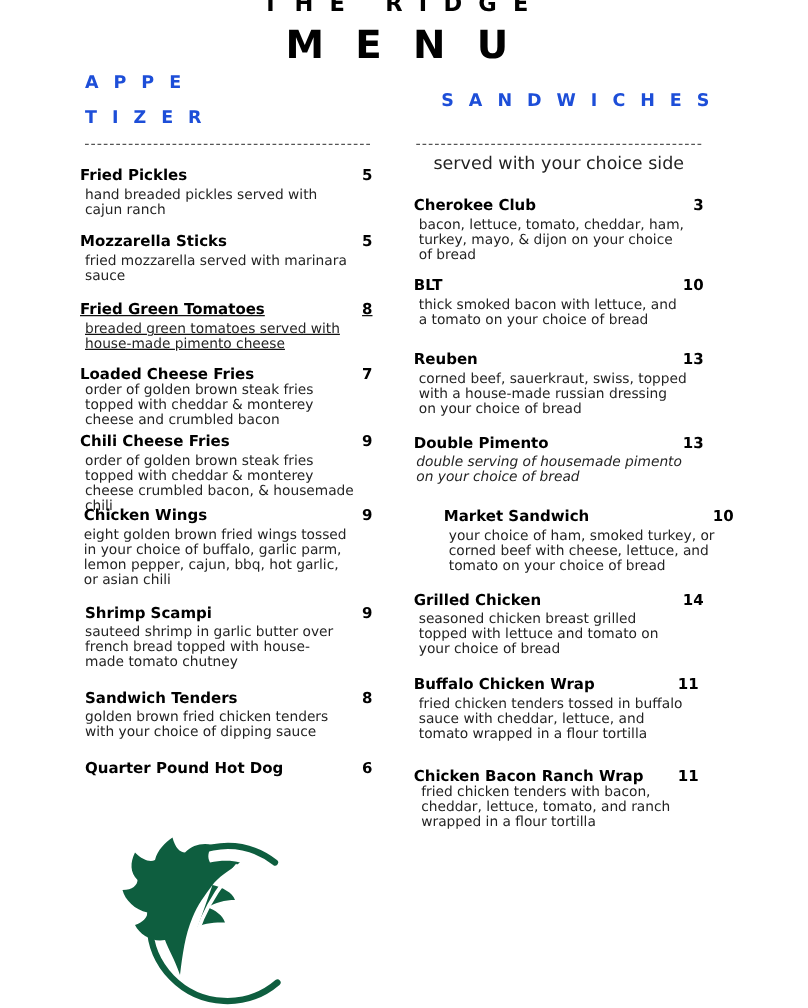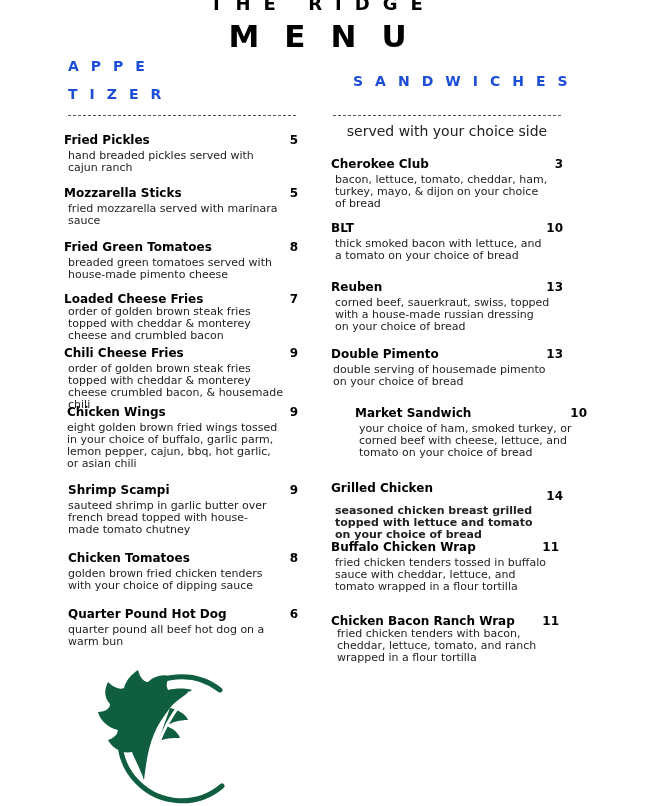--- a/index.html
+++ b/index.html
@@ -40,21 +40,21 @@
       </div>
     <div class="item-desc">hand breaded pickles served with cajun ranch</div>
   </div>
   <div class="item" style="top:186px;">
     <div class="item-head">
         <span class="item-name">Mozzarella Sticks</span>
         <span class="item-price">5</span>
       </div>
     <div class="item-desc">fried mozzarella served with marinara sauce</div>
   </div>
-  <div class="item" style="top:240px;">
+  <div class="item" style="top:240px;text-decoration:underline;">
     <div class="item-head">
         <span class="item-name">Fried Green Tomatoes</span>
         <span class="item-price">8</span>
       </div>
     <div class="item-desc">breaded green tomatoes served with house-made pimento cheese</div>
   </div>
   <div class="item" style="top:292px;">
     <div class="item-head">
         <span class="item-name">Loaded Cheese Fries</span>
         <span class="item-price">7</span>
@@ -77,31 +77,30 @@
   </div>
   <div class="item" style="top:483px; left:4px;">
     <div class="item-head" style="width:230px;">
         <span class="item-name">Shrimp Scampi</span>
         <span class="item-price">9</span>
       </div>
     <div class="item-desc" style="padding-left:0; width:210px;">sauteed shrimp in garlic butter over french bread topped with house-made tomato chutney</div>
   </div>
   <div class="item" style="top:551px; left:4px;">
     <div class="item-head" style="width:230px;">
-        <span class="item-name">Chicken Tomatoes</span>
+        <span class="item-name">Sandwich Tenders</span>
         <span class="item-price">8</span>
       </div>
     <div class="item-desc" style="padding-left:0; width:215px;">golden brown fried chicken tenders with your choice of dipping sauce</div>
   </div>
   <div class="item" style="top:607px; left:4px;">
     <div class="item-head" style="width:230px;">
         <span class="item-name">Quarter Pound Hot Dog</span>
         <span class="item-price">6</span>
       </div>
-    <div class="item-desc" style="padding-left:0; width:200px;">quarter pound all beef hot dog on a warm bun</div>
   </div>
 </div>
 
 <div class="col col-right" style="top:0; height:806px;">
   <div class="section-title" style="position:absolute; top:73px; left:2px;margin-left:20px;">SANDWICHES</div>
   <div class="dash" style="position:absolute; top:115px; left:2px; width:228px;"></div>
   <div class="note" style="position:absolute; top:123px; left:2px; width:228px;">served with your choice side</div>
 
   <div class="item" style="top:157px;">
     <div class="item-head">
@@ -122,35 +121,35 @@
         <span class="item-name">Reuben</span>
         <span class="item-price">13</span>
       </div>
     <div class="item-desc">corned beef, sauerkraut, swiss, topped with a house-made russian dressing on your choice of bread</div>
   </div>
   <div class="item" style="top:347px;">
     <div class="item-head">
         <span class="item-name">Double Pimento</span>
         <span class="item-price">13</span>
       </div>
-    <div class="item-desc" style="padding-left:2px;">double serving of housemade pimento on your choice of bread</div>
+    <div class="item-desc" style="padding-left:2px;font-style:italic;">double serving of housemade pimento on your choice of bread</div>
   </div>
   <div class="item" style="top:406px;margin-left:24px;">
     <div class="item-head">
         <span class="item-name">Market Sandwich</span>
         <span class="item-price">10</span>
       </div>
     <div class="item-desc">your choice of ham, smoked turkey, or corned beef with cheese, lettuce, and tomato on your choice of bread</div>
   </div>
   <div class="item" style="top:473px;">
     <div class="item-head">
         <span class="item-name">Grilled Chicken</span>
-        <span class="item-price" style="margin-top:16px;">14</span>
+        <span class="item-price" style="margin-top:0;">14</span>
       </div>
-    <div class="item-desc" style="margin-top:2px;font-weight:bold;">seasoned chicken breast grilled topped with lettuce and tomato on your choice of bread</div>
+    <div class="item-desc" style="margin-top:2px;">seasoned chicken breast grilled topped with lettuce and tomato on your choice of bread</div>
   </div>
   <div class="item" style="top:540px;">
     <div class="item-head" style="width:228px;">
         <span class="item-name">Buffalo Chicken Wrap</span>
         <span class="item-price">11</span>
       </div>
     <div class="item-desc">fried chicken tenders tossed in buffalo sauce with cheddar, lettuce, and tomato wrapped in a flour tortilla</div>
   </div>
   <div class="item" style="top:614px;">
     <div class="item-head" style="width:228px;">

